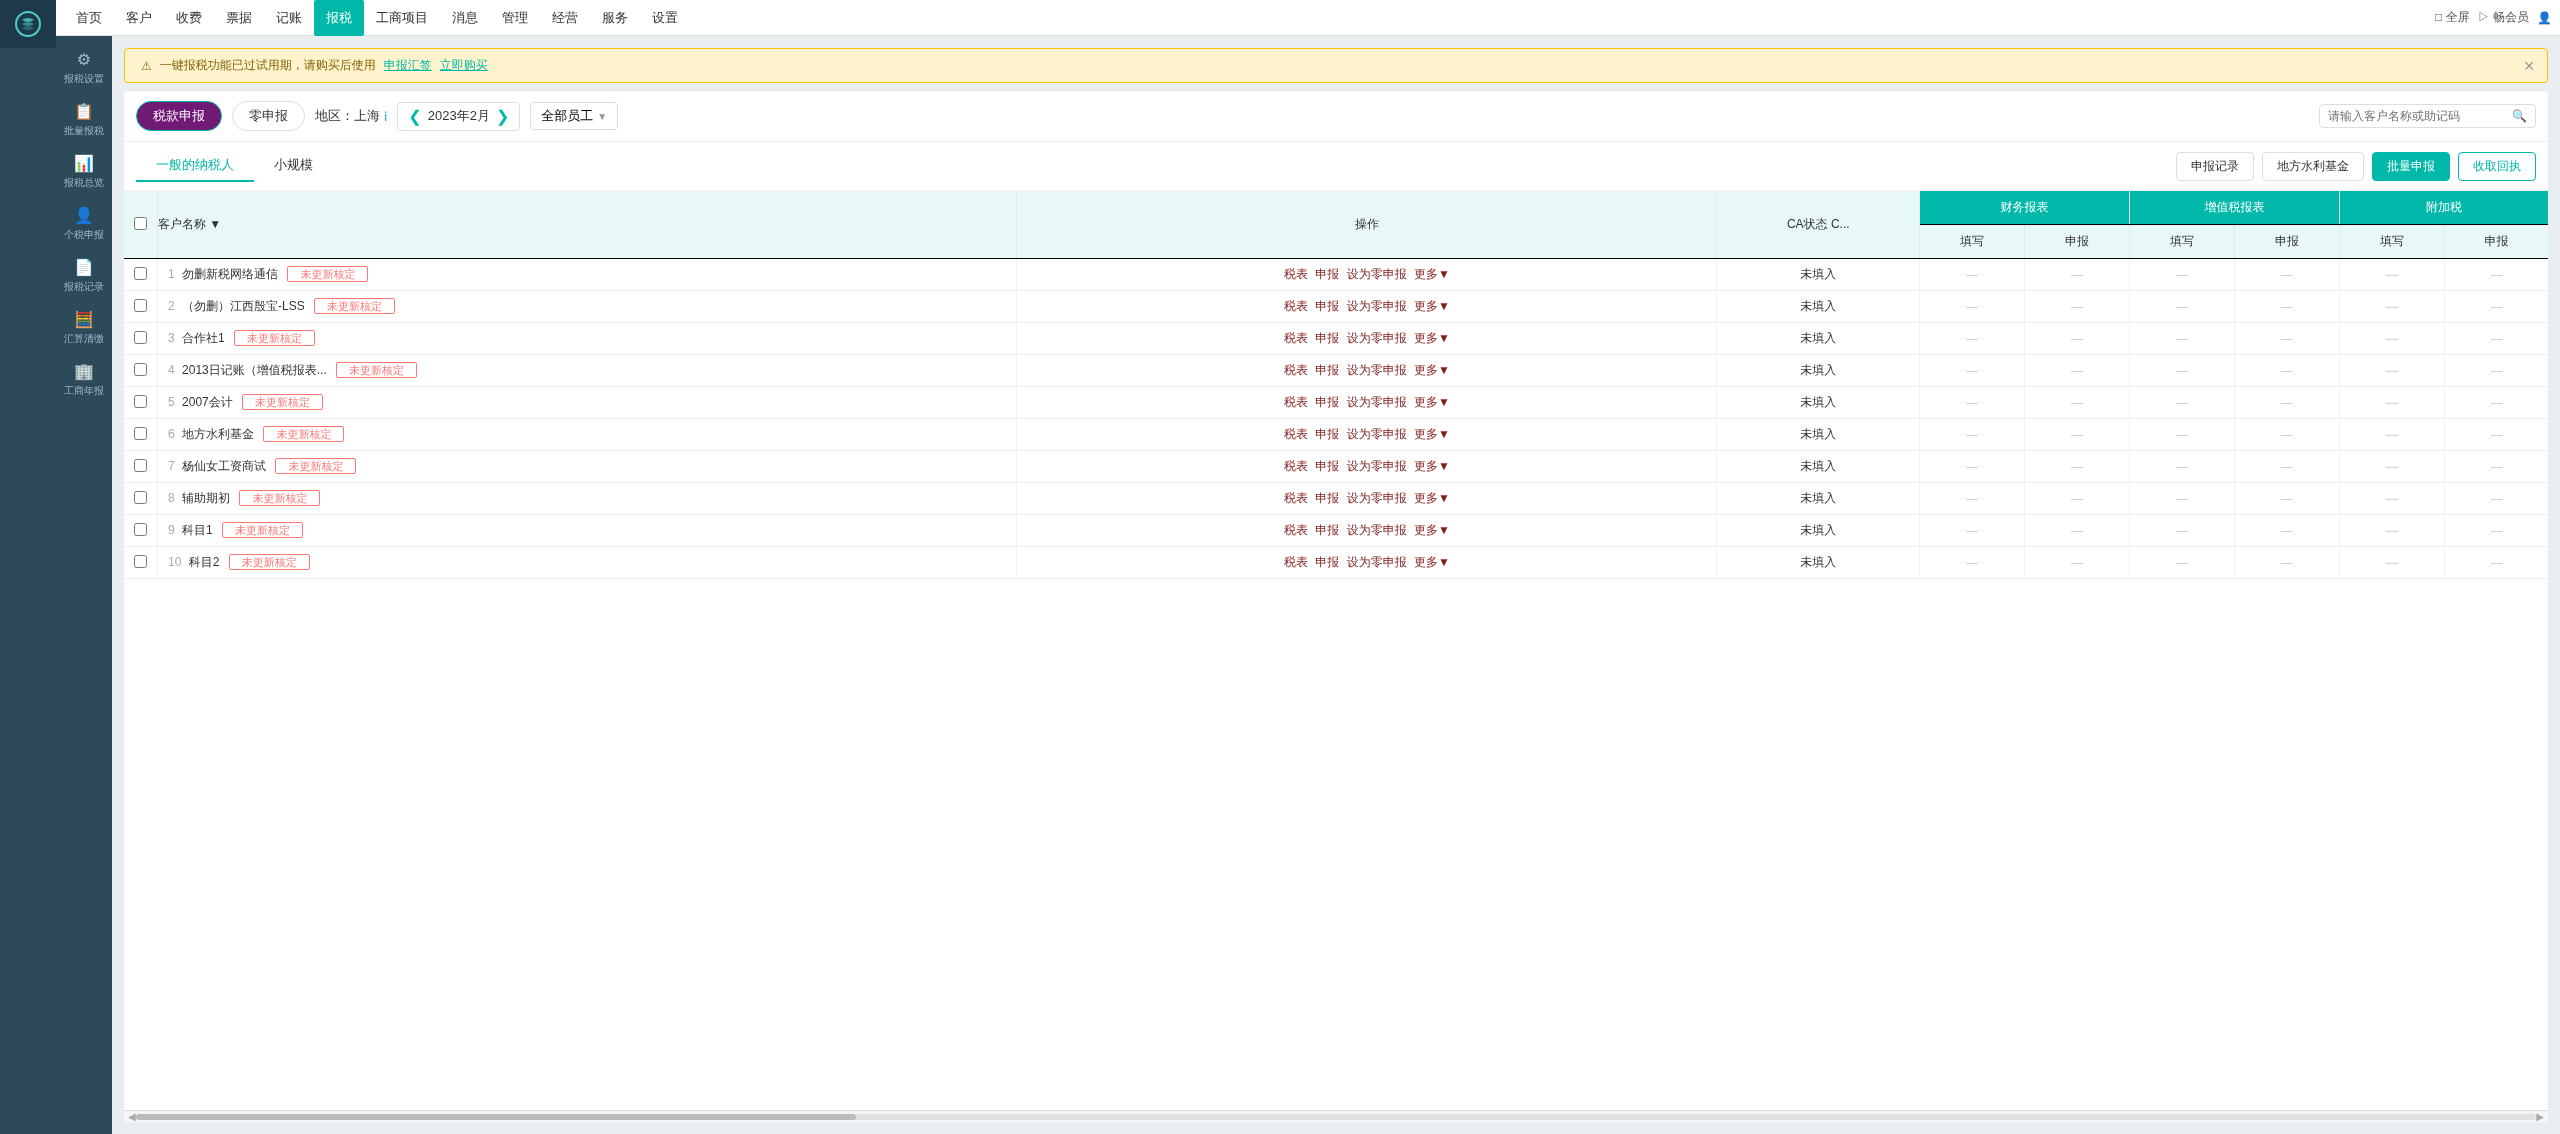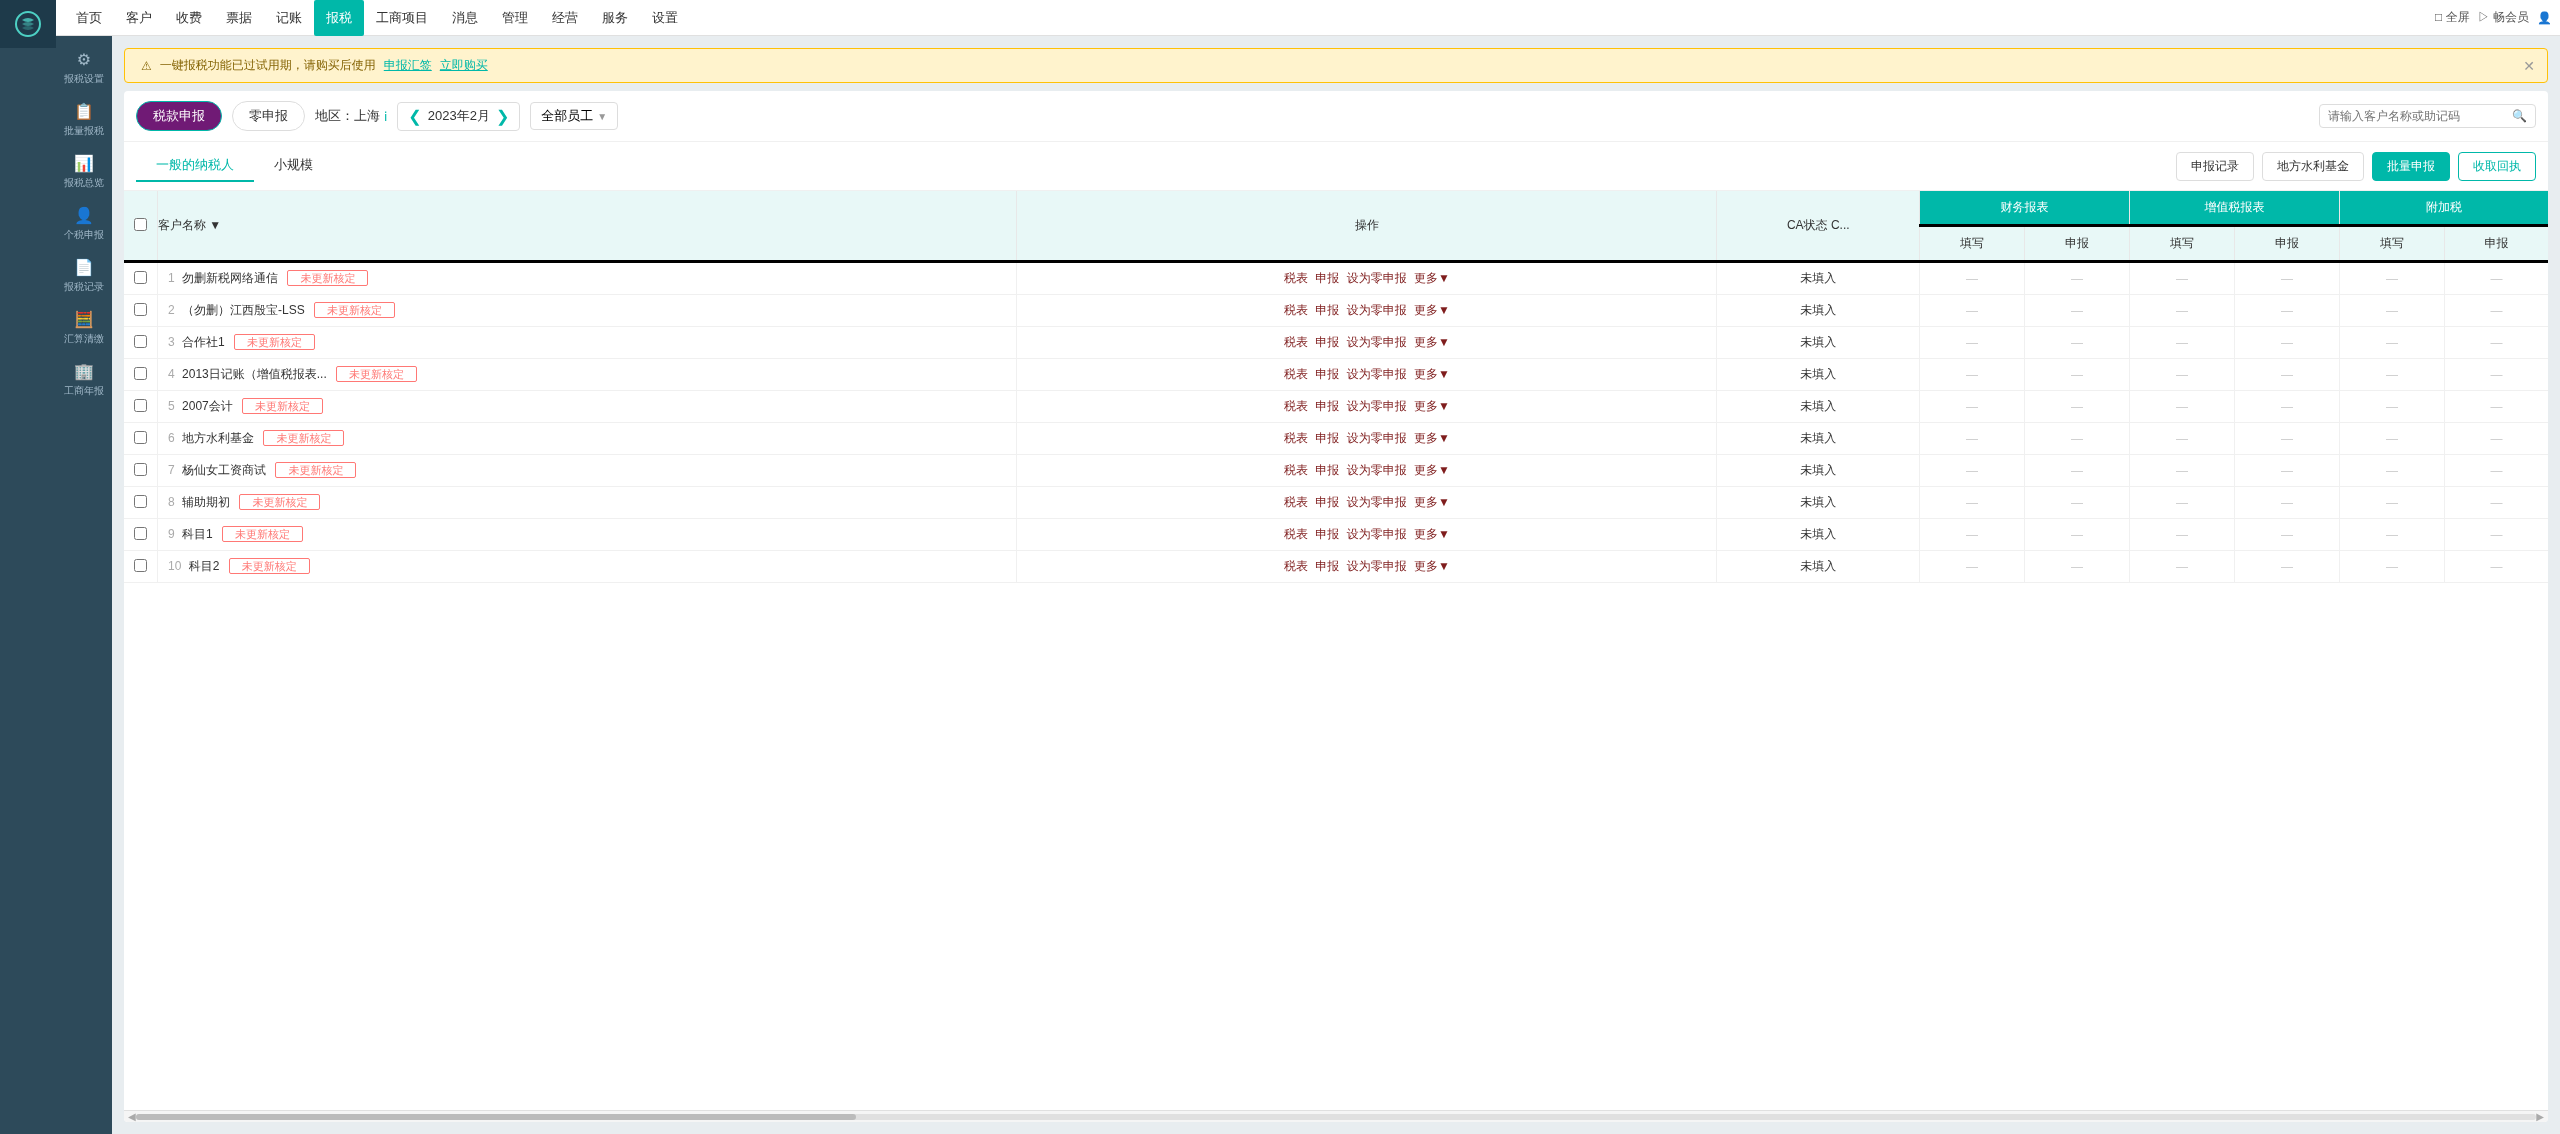--- a/index.html
+++ b/index.html
@@ -285,21 +285,21 @@
       font-size: 12px;
     }
     thead tr {
       background: #e8f8f7;
     }
     thead th {
       padding: 8px 0;
       text-align: center;
       color: #333;
       font-weight: normal;
-      border-bottom: 3px solid #000000;
+      border-bottom: 1px solid #000000;
       border-right: 1px solid #e8e8e8;
       white-space: nowrap;
     }
     thead th.teal-header {
       background: #00b8a9;
       color: #fff;
     }
     thead th:last-child { border-right: none; }
     tbody tr { border-bottom: 1px solid #f0f0f0; }
     tbody td {

